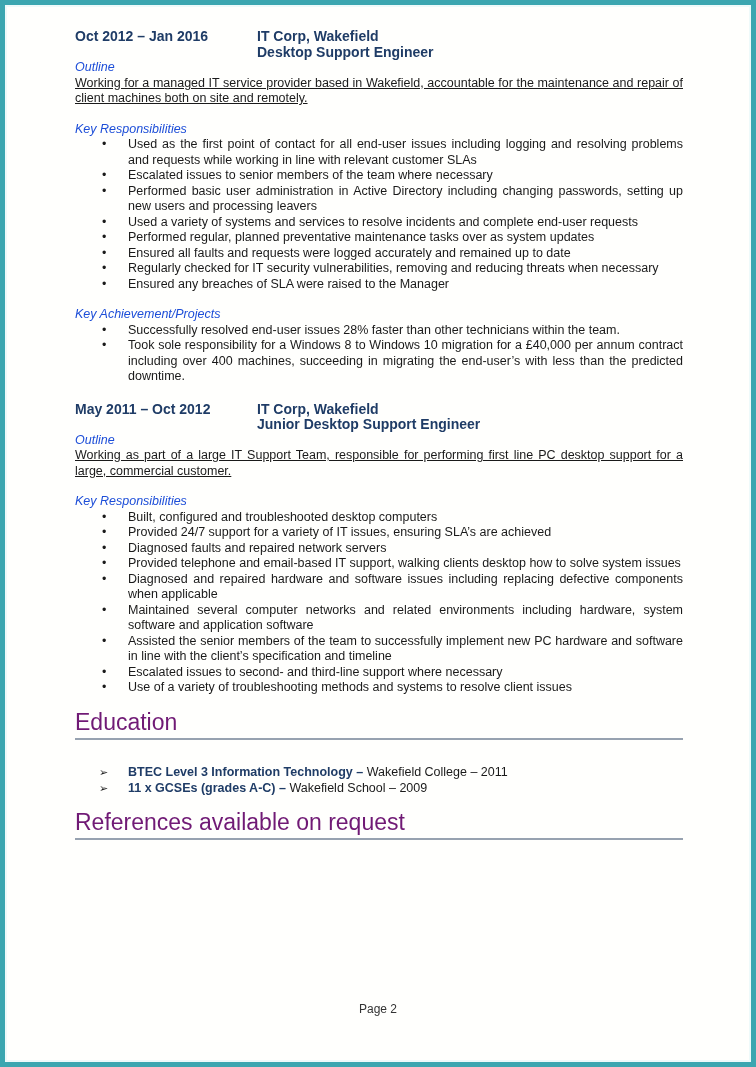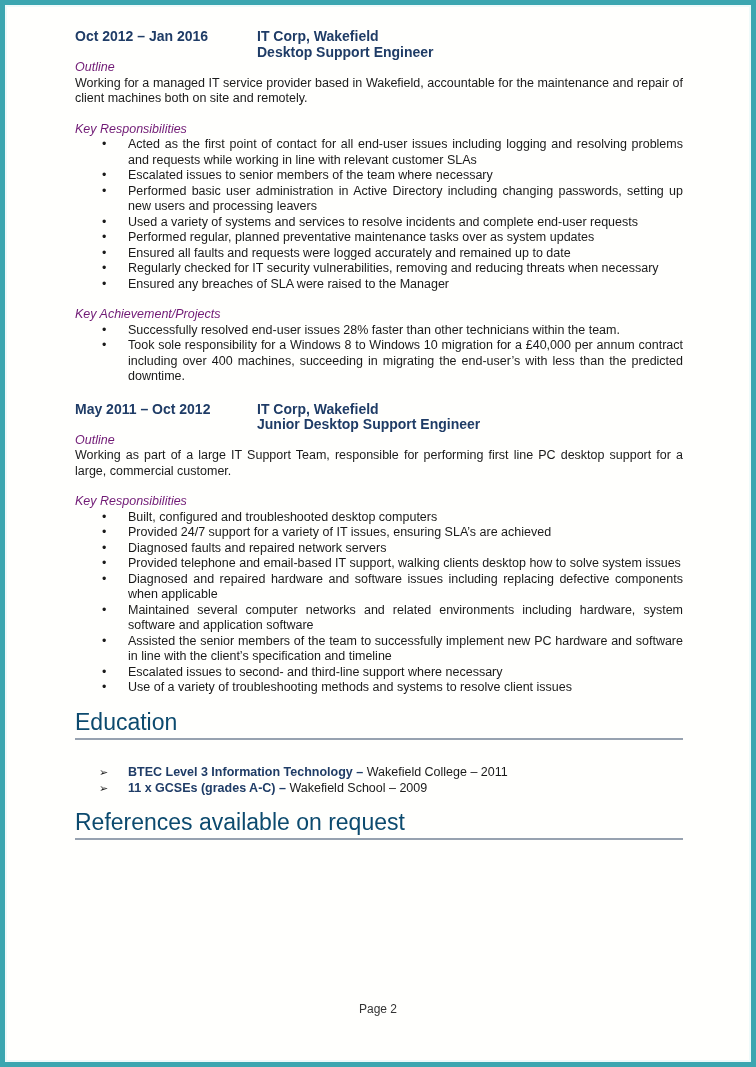--- a/index.html
+++ b/index.html
@@ -19,41 +19,41 @@
   }
   .content {
     padding: 24px 68px 0 70px;
     font-size: 12.5px;
     line-height: 15.5px;
   }
   
   .job-header { display: flex; font-weight: bold; color: #1f3c66; font-size: 14px; }
   .job-dates { width: 182px; flex: 0 0 182px; }
   .job-company-block { flex: 1; }
-  .label-italic { font-style: italic; color: #701a75; }
+  .label-italic { font-style: italic; color: #1d4ed8; }
   .spaced { margin-top: 15px; }
-  .para { text-align: justify; }
+  .para { text-align: justify; text-decoration: underline; }
   ul.bullets { list-style: none; margin: 0; }
   ul.bullets li {
     position: relative;
     padding-left: 53px;
     text-align: justify;
   }
   ul.bullets li::before {
     content: "\2022";
     position: absolute;
     left: 27px;
     top: 0;
   }
   .job2 { margin-top: 17px; }
   
   h1.section-heading {
     font-size: 23px;
     font-weight: normal;
-    color: #0c4a6e;
+    color: #701a75;
     line-height: 26px;
     margin-top: 13px;
     padding-bottom: 3px;
     border-bottom: 2px solid #97a2b0;
   }
   
   ul.edu { list-style: none; margin-top: 24px; }
   ul.edu li {
     position: relative;
     padding-left: 53px;
@@ -91,21 +91,21 @@
         <div class="job-company-block">
           <div>IT Corp, Wakefield</div>
           <div>Desktop Support Engineer</div>
         </div>
       </div>
       <div class="label-italic">Outline</div>
       <p class="para">Working for a managed IT service provider based in Wakefield, accountable for the maintenance and repair of client machines both on site and remotely.</p>
 
       <div class="label-italic spaced">Key Responsibilities</div>
       <ul class="bullets">
-        <li>Acted as the first point of contact for all end-user issues including logging and resolving problems and requests while working in line with relevant customer SLAs</li>
+        <li>Used as the first point of contact for all end-user issues including logging and resolving problems and requests while working in line with relevant customer SLAs</li>
         <li>Escalated issues to senior members of the team where necessary</li>
         <li>Performed basic user administration in Active Directory including changing passwords, setting up new users and processing leavers</li>
         <li>Used a variety of systems and services to resolve incidents and complete end-user requests</li>
         <li>Performed regular, planned preventative maintenance tasks over as system updates</li>
         <li>Ensured all faults and requests were logged accurately and remained up to date</li>
         <li>Regularly checked for IT security vulnerabilities, removing and reducing threats when necessary</li>
         <li>Ensured any breaches of SLA were raised to the Manager</li>
       </ul>
 
       <div class="label-italic spaced">Key Achievement/Projects</div>

